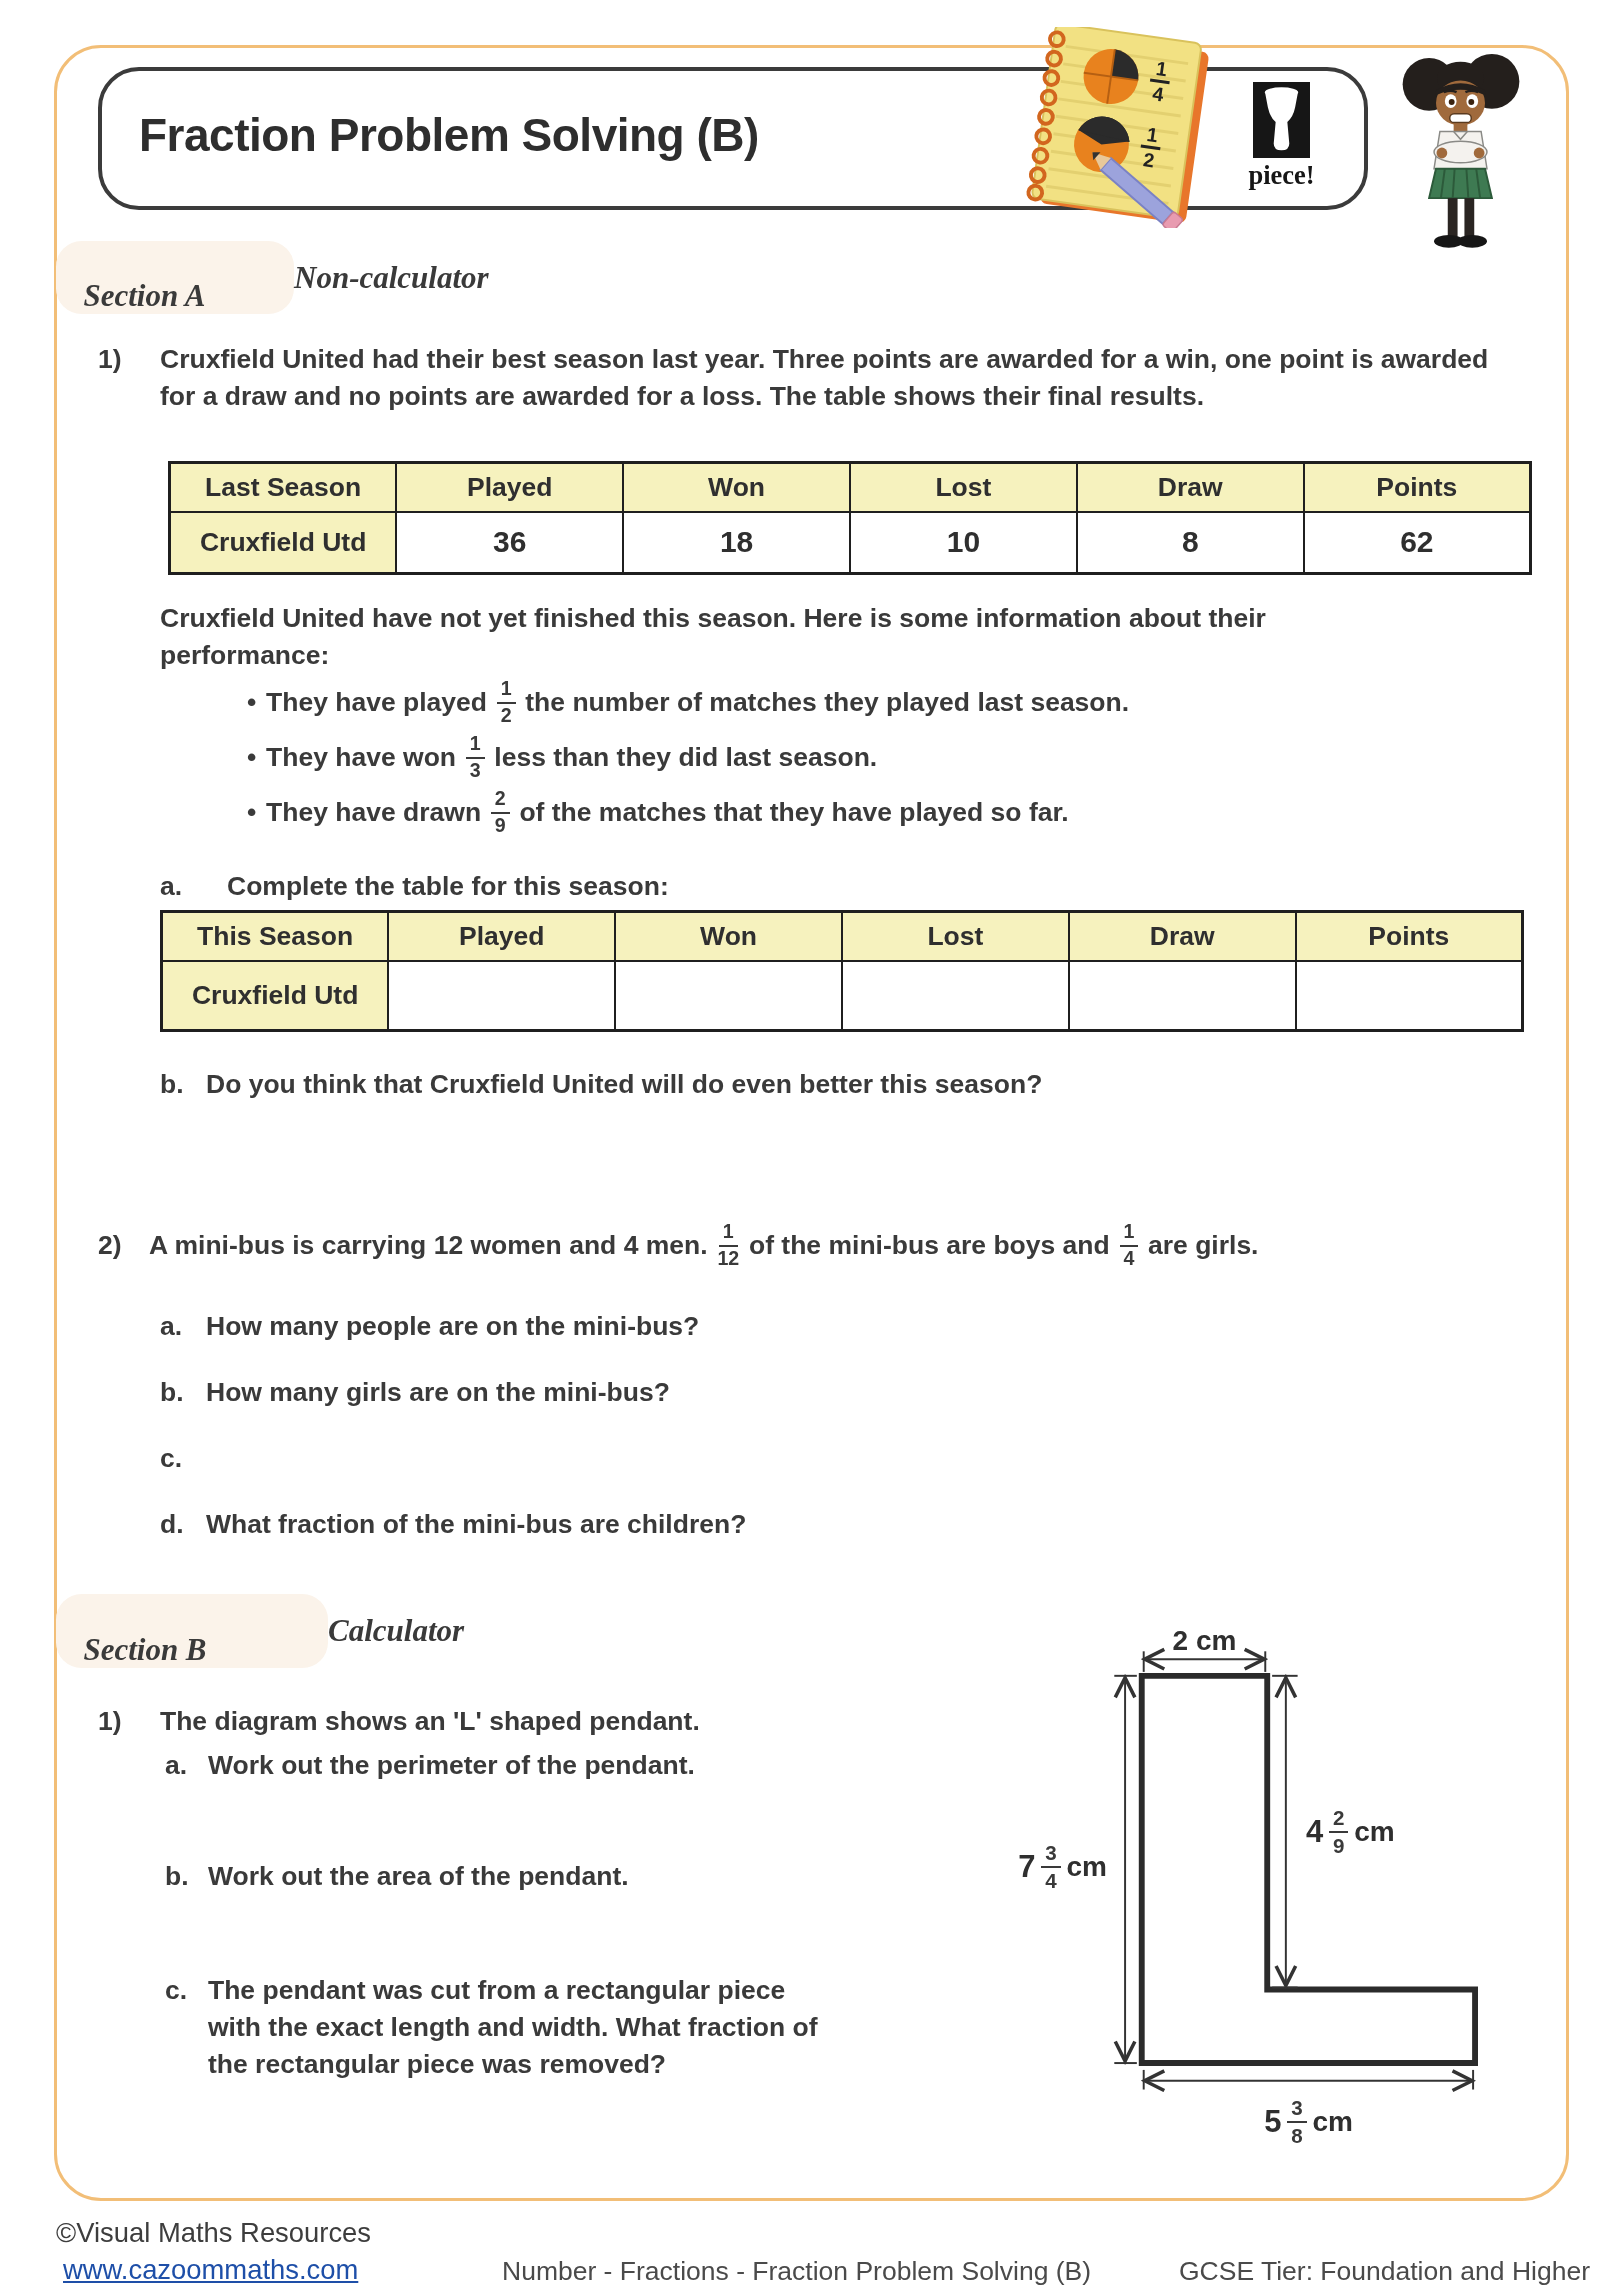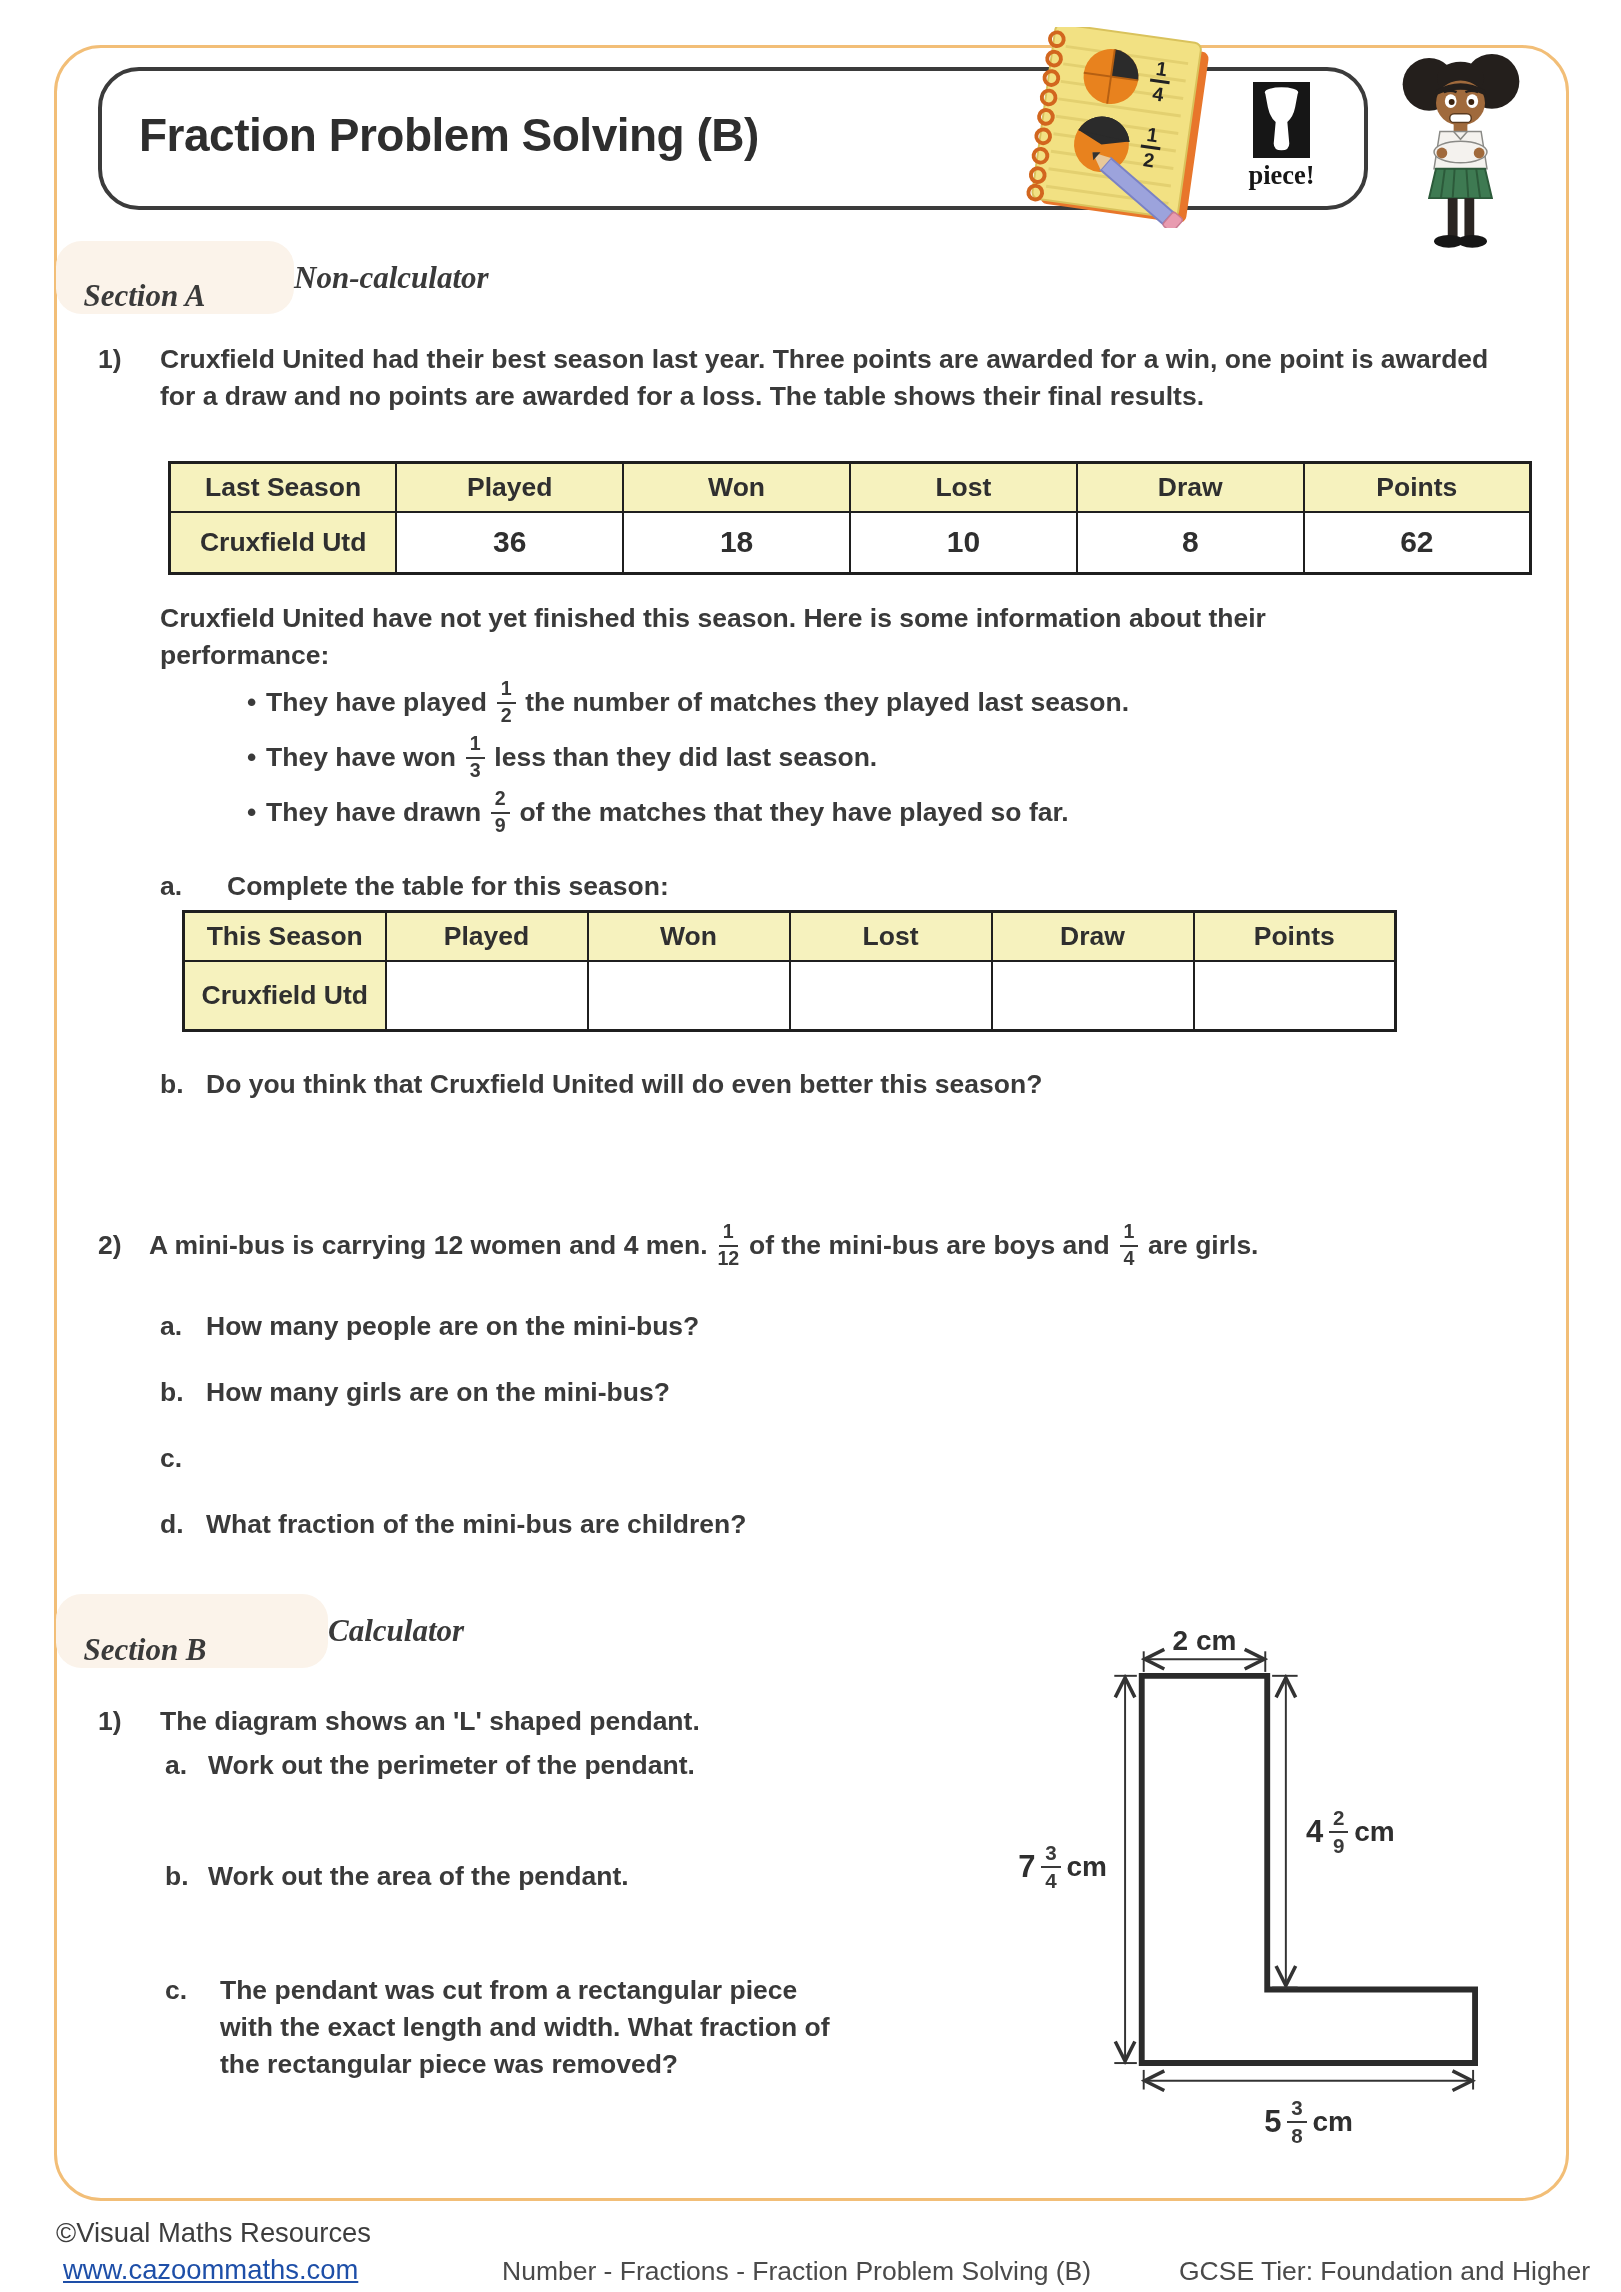--- a/index.html
+++ b/index.html
@@ -216,21 +216,21 @@
     <span class="frac">
         <span class="fn">2</span>
         <span class="fd">9</span>
       </span>
     <span class="txt">of the matches that they have played so far.</span>
   </div>
 
   <div class="abs txt" style="left:160px;top:868px;">a.</div>
   <div class="abs txt" style="left:227px;top:868px;">Complete the table for this season:</div>
 
-  <table class="qtable" style="left:160px;top:910px;width:1215px;margin-left:22px;">
+  <table class="qtable" style="left:160px;top:910px;width:1364px;">
     <tbody>
         <tr>
       <th>This Season</th>
       <th>Played</th>
       <th>Won</th>
       <th>Lost</th>
       <th>Draw</th>
       <th>Points</th>
     </tr>
     <tr style="height:69px;">
@@ -278,21 +278,21 @@
   <div class="abs txt" style="left:98px;top:1703px;">1)</div>
   <div class="abs txt" style="left:160px;top:1703px;">The diagram shows an 'L' shaped pendant.</div>
 
   <div class="abs txt" style="left:165px;top:1747px;">a.</div>
   <div class="abs txt" style="left:208px;top:1747px;">Work out the perimeter of the pendant.</div>
 
   <div class="abs txt" style="left:165px;top:1858px;">b.</div>
   <div class="abs txt" style="left:208px;top:1858px;">Work out the area of the pendant.</div>
 
   <div class="abs txt" style="left:165px;top:1972px;">c.</div>
-  <div class="abs txt" style="left:220px;top:1972px;width:613px;">The pendant was cut from a rectangular piece with the exact length and width. What fraction of the rectangular piece was removed?</div>
+  <div class="abs txt" style="left:208px;top:1972px;width:613px;">The pendant was cut from a rectangular piece with the exact length and width. What fraction of the rectangular piece was removed?</div>
 
   <svg class="abs" style="left:1078px;top:1617px;" width="451" height="549" viewBox="0 0 460 560">
     <defs>
       <marker id="ah" markerWidth="14" markerHeight="14" refX="11" refY="6" orient="auto-start-reverse">
         <path d="M2,1 L12,6 L2,11" fill="none" stroke="#333" stroke-width="1.8"></path>
       </marker>
     </defs>
 
     <path d="M65,60 L193,60 L193,380 L405,380 L405,455 L65,455 Z" fill="#ffffff" stroke="#2b2b2b" stroke-width="6"></path>
 

